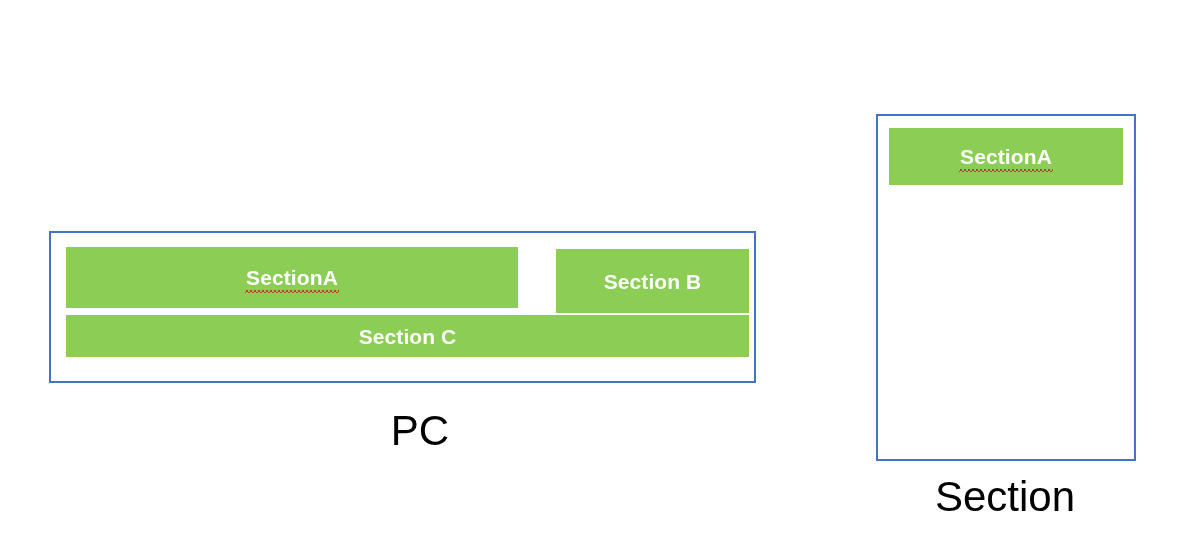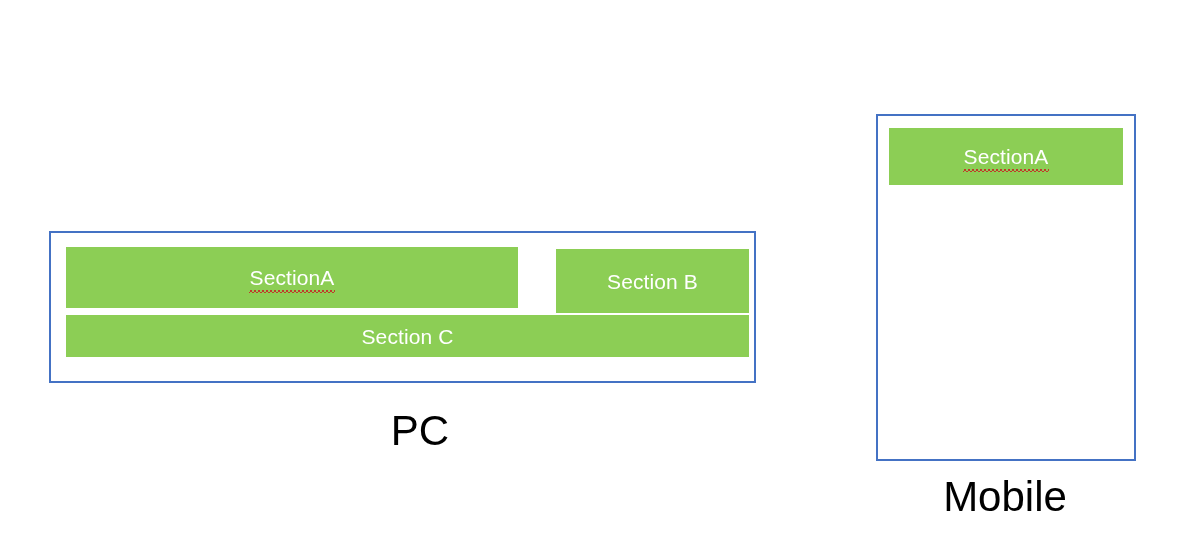--- a/index.html
+++ b/index.html
@@ -34,21 +34,21 @@
     box-sizing: border-box;
     background: #8CCE55;
     display: flex;
     align-items: center;
     justify-content: center;
   }
   .section-label {
     color: #ffffff;
     font-family: "Liberation Sans", sans-serif;
     font-size: 21px;
-    font-weight: 400;
+    font-weight: 700;
     line-height: 1;
     letter-spacing: 0.1px;
     white-space: nowrap;
     position: relative;
   }
   
   .misspelled::after {
     content: "";
     position: absolute;
     left: -1px;
@@ -111,15 +111,15 @@
   <div class="device-caption" id="pc-caption">PC</div>
 
   <div class="device-frame" id="mobile-frame"></div>
 
   <div class="section-block" id="mobile-section-a">
     <span class="section-label misspelled">SectionA</span>
   </div>
 
 
 
-  <div class="device-caption" id="mobile-caption">Mobile</div>
+  <div class="device-caption" id="mobile-caption">Section</div>
 
 </div>
 
 </body></html>

